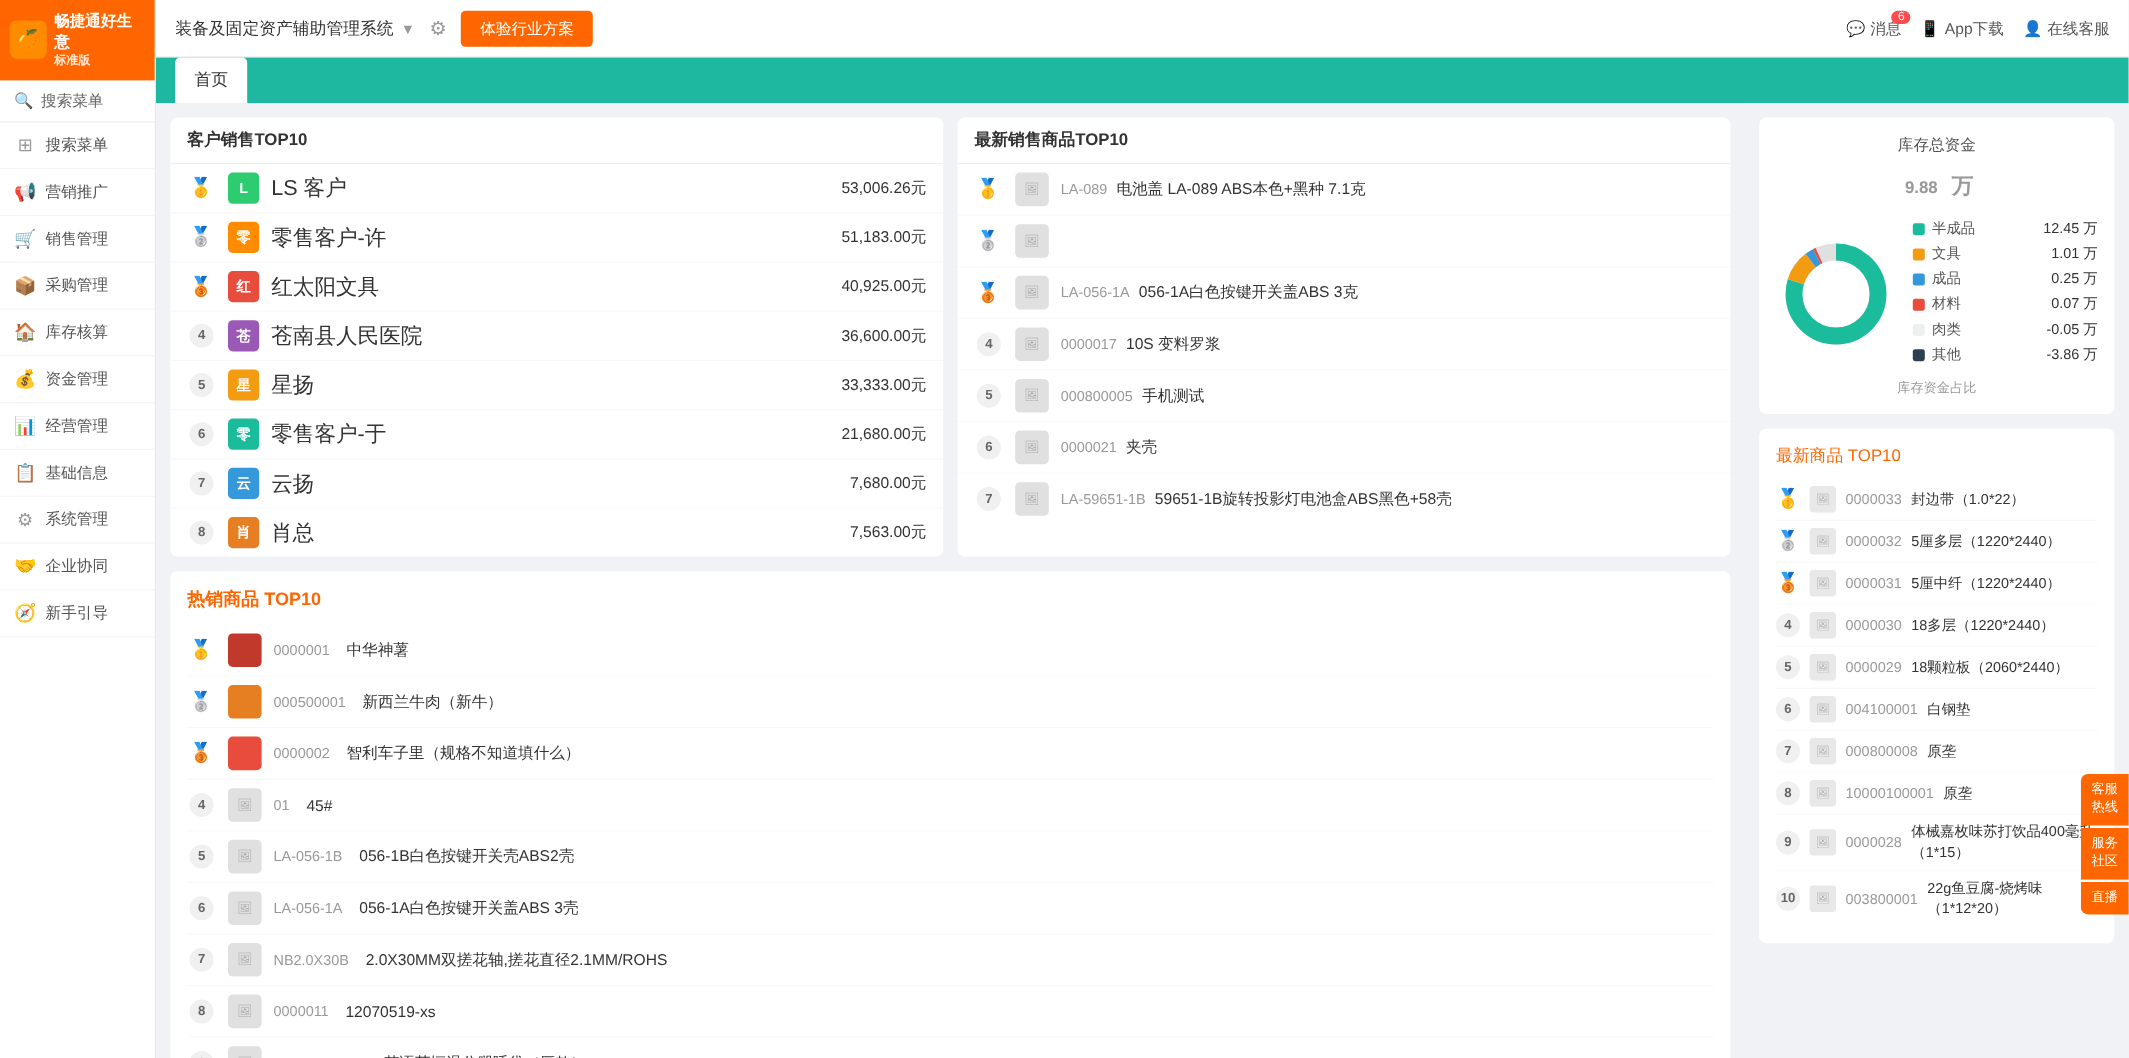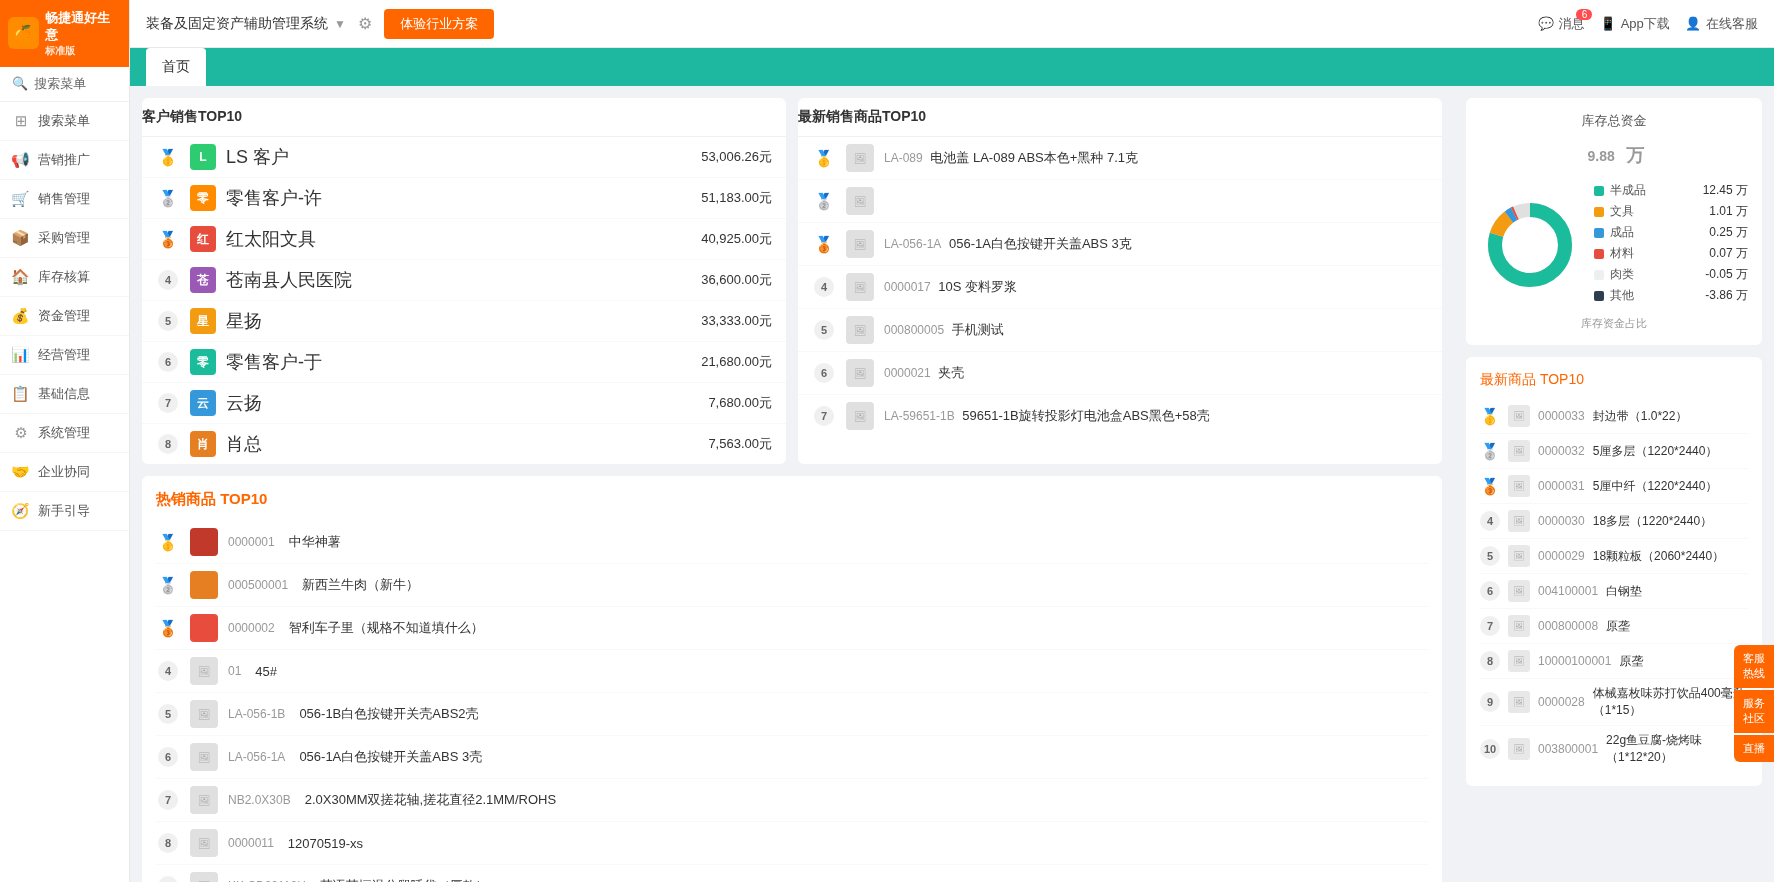--- a/index.html
+++ b/index.html
@@ -163,21 +163,21 @@
       gap: 12px;
     }
 
     
     .card {
       background: #fff;
       border-radius: 6px;
       overflow: hidden;
     }
     .card-header {
-      padding: 10px 0;
+      padding: 10px 14px;
       font-size: 14px;
       font-weight: bold;
       color: #333;
       border-bottom: 1px solid #f0f0f0;
       display: flex; align-items: center; justify-content: space-between;
     }
     .customer-row {
       display: flex; align-items: center;
       padding: 7px 14px;
       border-bottom: 1px solid #f8f8f8;

